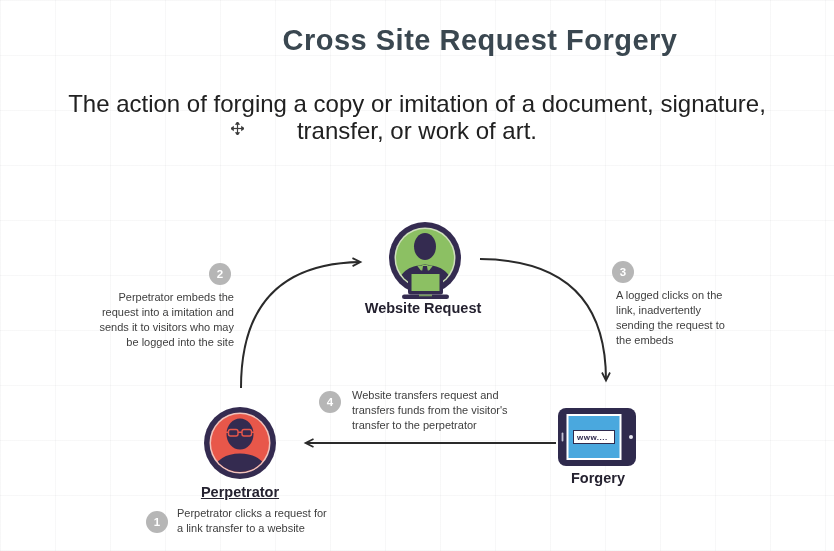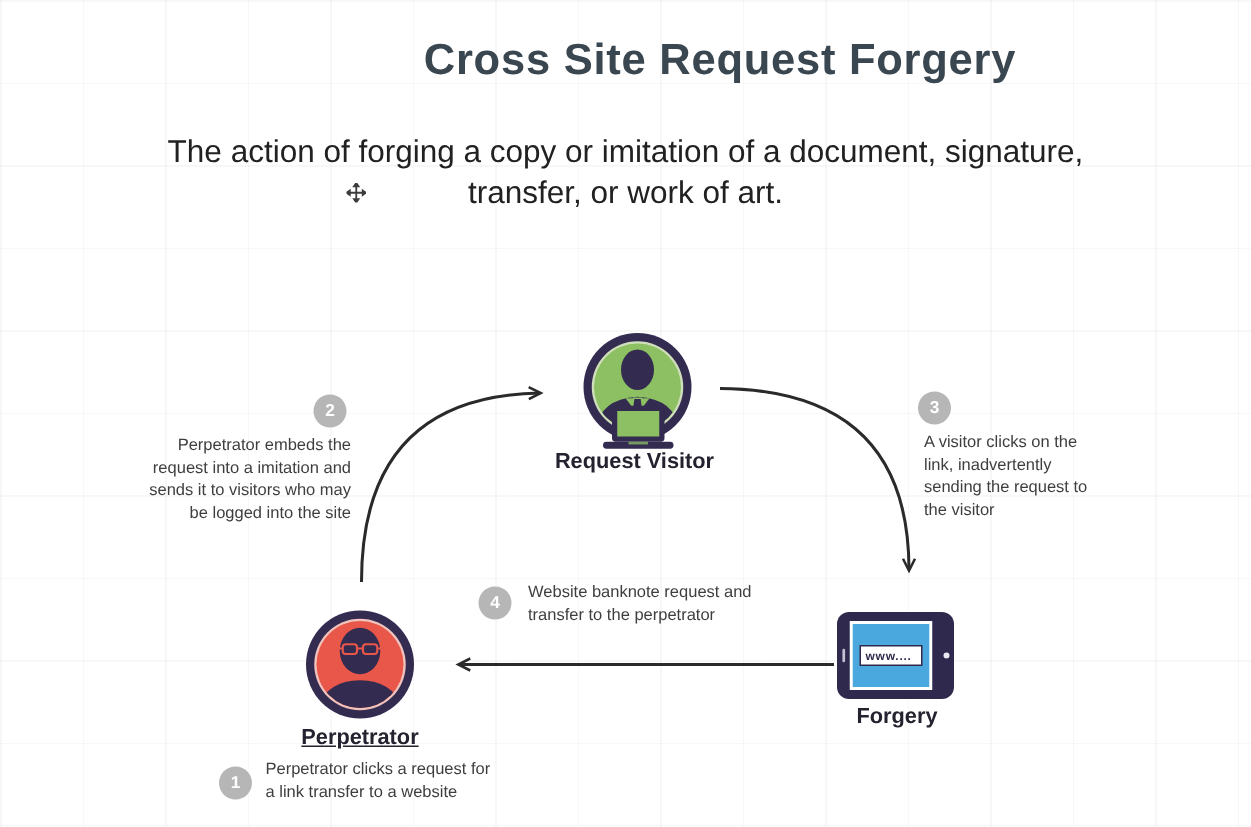--- a/index.html
+++ b/index.html
@@ -11,21 +11,21 @@
       repeating-linear-gradient(to bottom, rgba(80,80,90,0.045) 0 1px, transparent 1px 55px);
     font-family:"Liberation Sans", sans-serif;
   }
   .abs{position:absolute;}
   .page-title{
     left:17px;top:24px;width:834px;text-align:center;
     font-size:29px;font-weight:700;letter-spacing:0.5px;color:#3a4750;margin-left:46px;
   }
   .subtitle-line{
     left:0;width:834px;text-align:center;
-    font-size:21px;color:#212121;
+    font-size:24px;color:#212121;
   }
   .sub1{top:90px;}
   .sub2{top:117px;}
   .node-label{
     text-align:center;font-size:14.5px;font-weight:700;color:#252230;
   }
   .step-circle{
     width:22px;height:22px;border-radius:50%;background:#b6b6b6;
     color:#ffffff;font-size:11.5px;font-weight:700;
     display:flex;align-items:center;justify-content:center;
@@ -83,21 +83,21 @@
       <ellipse cx="40" cy="26.5" rx="11" ry="13.5" fill="#342b50"></ellipse>
       <path d="M 12 68 Q 14 46 40 44.5 Q 66 46 68 68 L 68 70 L 12 70 Z" fill="#342b50"></path>
       <polygon points="32,45.5 40,56 48,45.5" fill="#8cc063"></polygon>
       <path d="M 37.5 45.5 L 42.5 45.5 L 45 63 L 40 67.5 L 35 63 Z" fill="#342b50" stroke="#8cc063" stroke-width="1"></path>
     </g>
     <rect x="23" y="50.5" width="35" height="24" rx="2.5" fill="#342b50"></rect>
     <rect x="26.5" y="54" width="28" height="17" fill="#8cc063"></rect>
     <rect x="17" y="74.5" width="47" height="4.6" rx="2.3" fill="#342b50"></rect>
     <rect x="34" y="74.5" width="13" height="1.8" fill="#8cc063" opacity="0.75"></rect>
   </svg>
-  <div class="abs node-label" style="left:343px;top:300px;width:160px;">Request Visitor</div>
+  <div class="abs node-label" style="left:343px;top:300px;width:160px;">Website Request</div>
 
   <svg class="abs" style="left:200px;top:403px;" width="80" height="80" viewBox="0 0 80 80">
     <defs>
         <clipPath id="perpClip">
           <circle cx="40" cy="40" r="29"></circle>
         </clipPath>
       </defs>
     <circle cx="40" cy="40" r="36" fill="#342b50"></circle>
     <circle cx="40" cy="40" r="30.5" fill="#f0c3bc"></circle>
     <circle cx="40" cy="40" r="29" fill="#e8574a"></circle>
@@ -129,29 +129,30 @@
   <div class="abs step-circle" style="left:209px;top:263px;">2</div>
   <div class="abs step-text ta-right" style="left:76px;top:290px;width:158px;">
     <span>Perpetrator embeds the</span>
     <span>request into a imitation  and</span>
     <span>sends it to visitors who may</span>
     <span>be logged into the site</span>
   </div>
 
   <div class="abs step-circle" style="left:612px;top:261px;">3</div>
   <div class="abs step-text" style="left:616px;top:288px;width:135px;">
-    <span>A visitor clicks on the</span>
+    <span>A logged clicks on the</span>
     <span>link, inadvertently</span>
     <span>sending the request to</span>
-    <span>the visitor</span>
+    <span>the embeds</span>
   </div>
 
   <div class="abs step-circle" style="left:319px;top:391px;">4</div>
   <div class="abs step-text" style="left:352px;top:388px;width:195px;">
-    <span>Website banknote request and</span>
+    <span>Website transfers request and</span>
+    <span>transfers funds from the visitor's</span>
     <span>transfer to the  perpetrator</span>
   </div>
 
   <div class="abs step-circle" style="left:146px;top:511px;">1</div>
   <div class="abs step-text" style="left:177px;top:506px;width:195px;">
     <span>Perpetrator clicks a request for</span>
     <span>a link transfer to a website</span>
   </div>
 
 </div>

